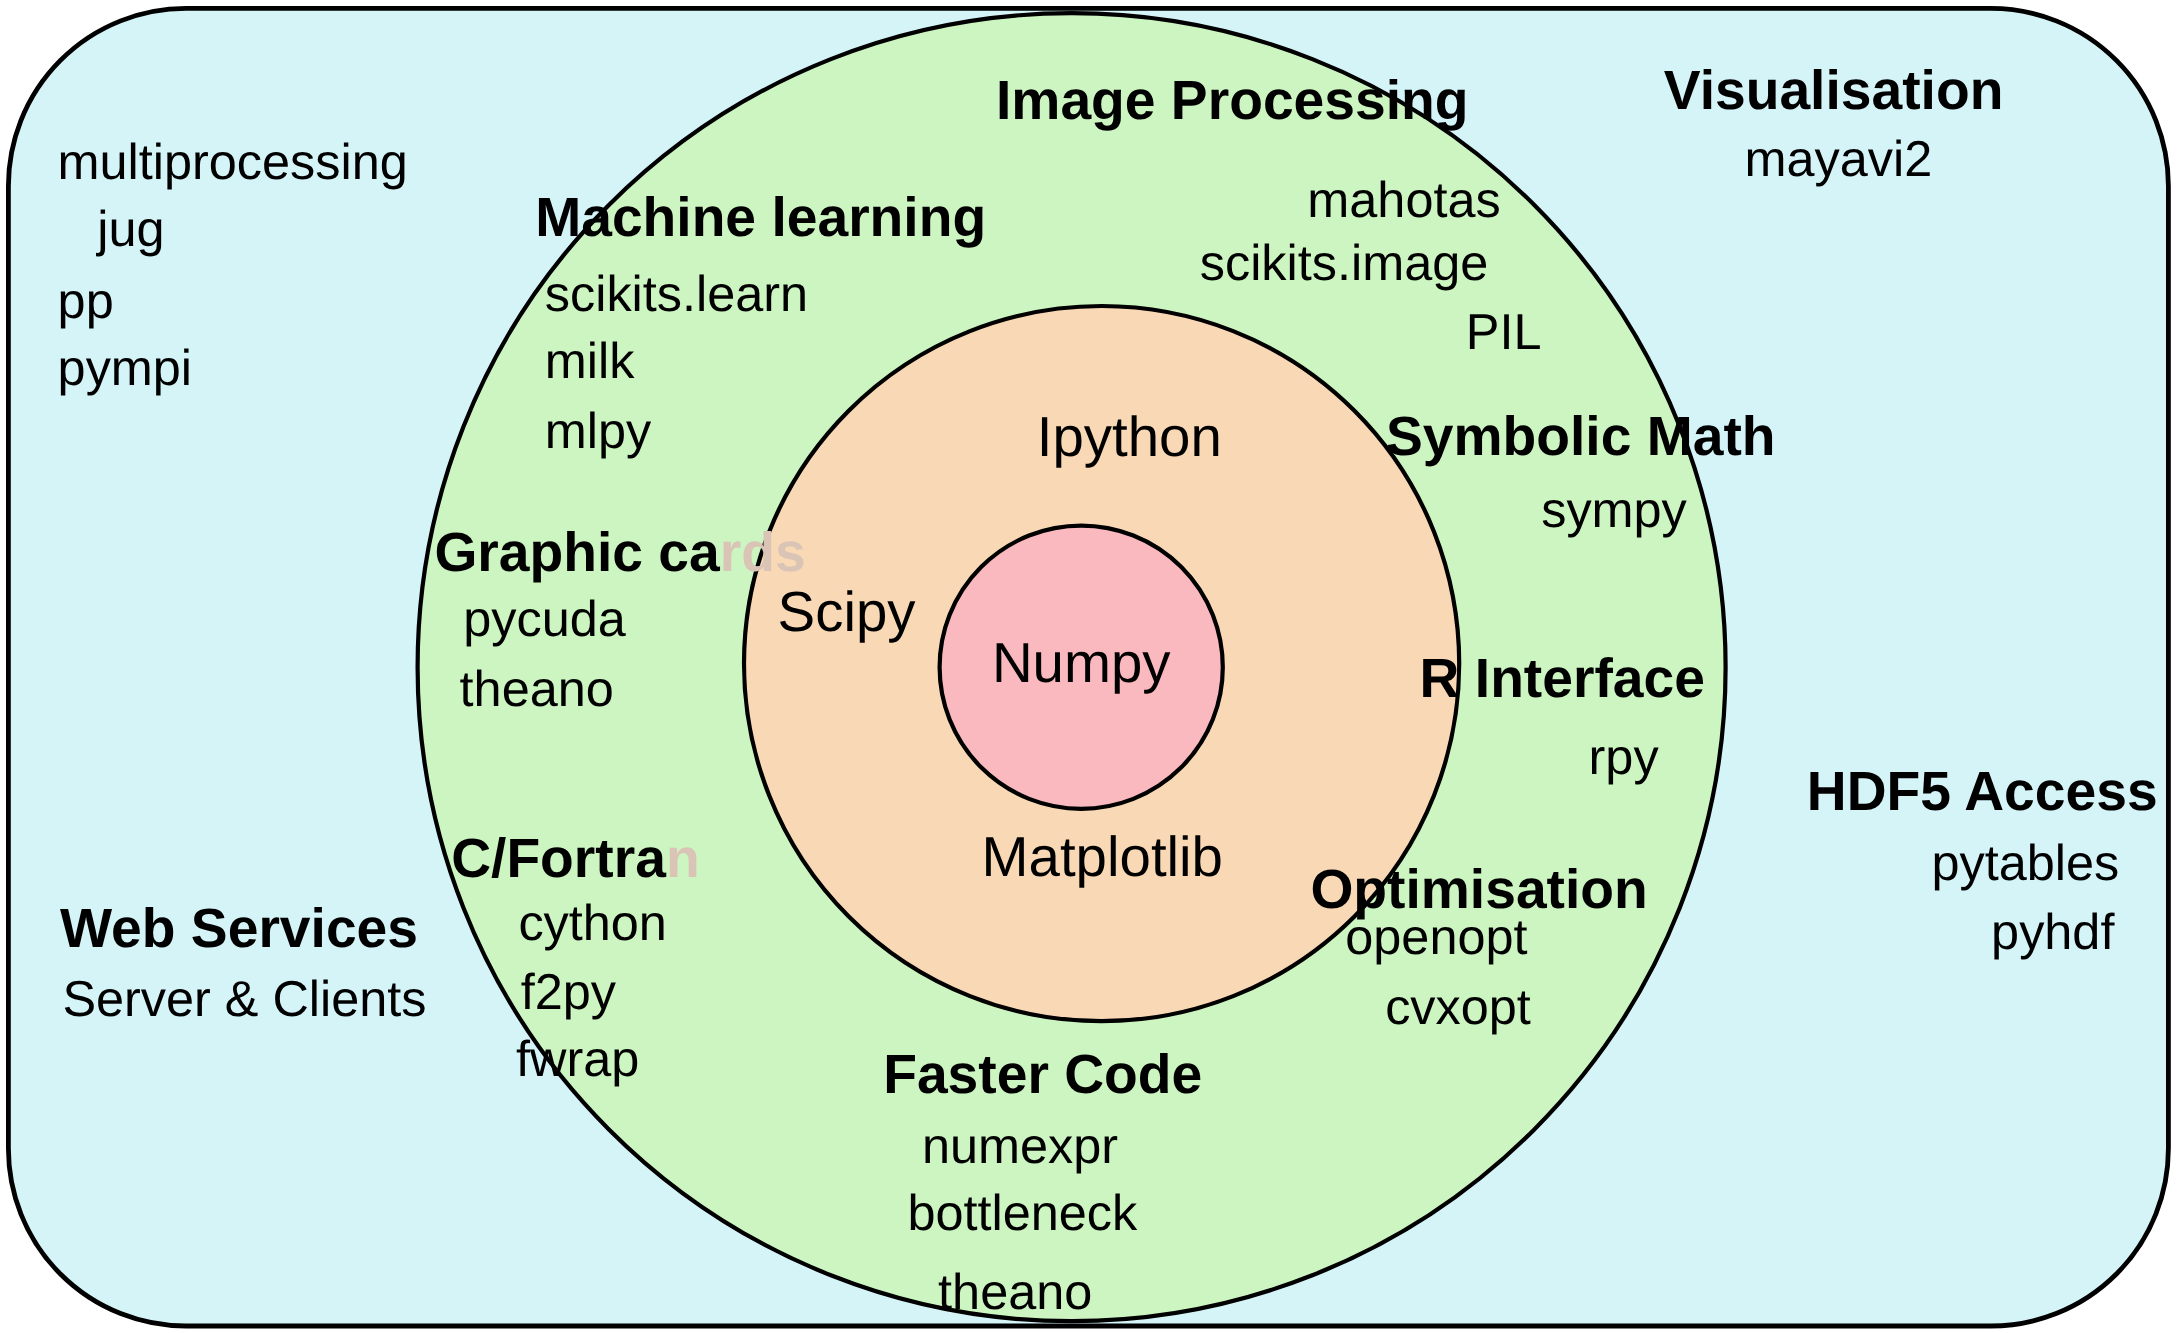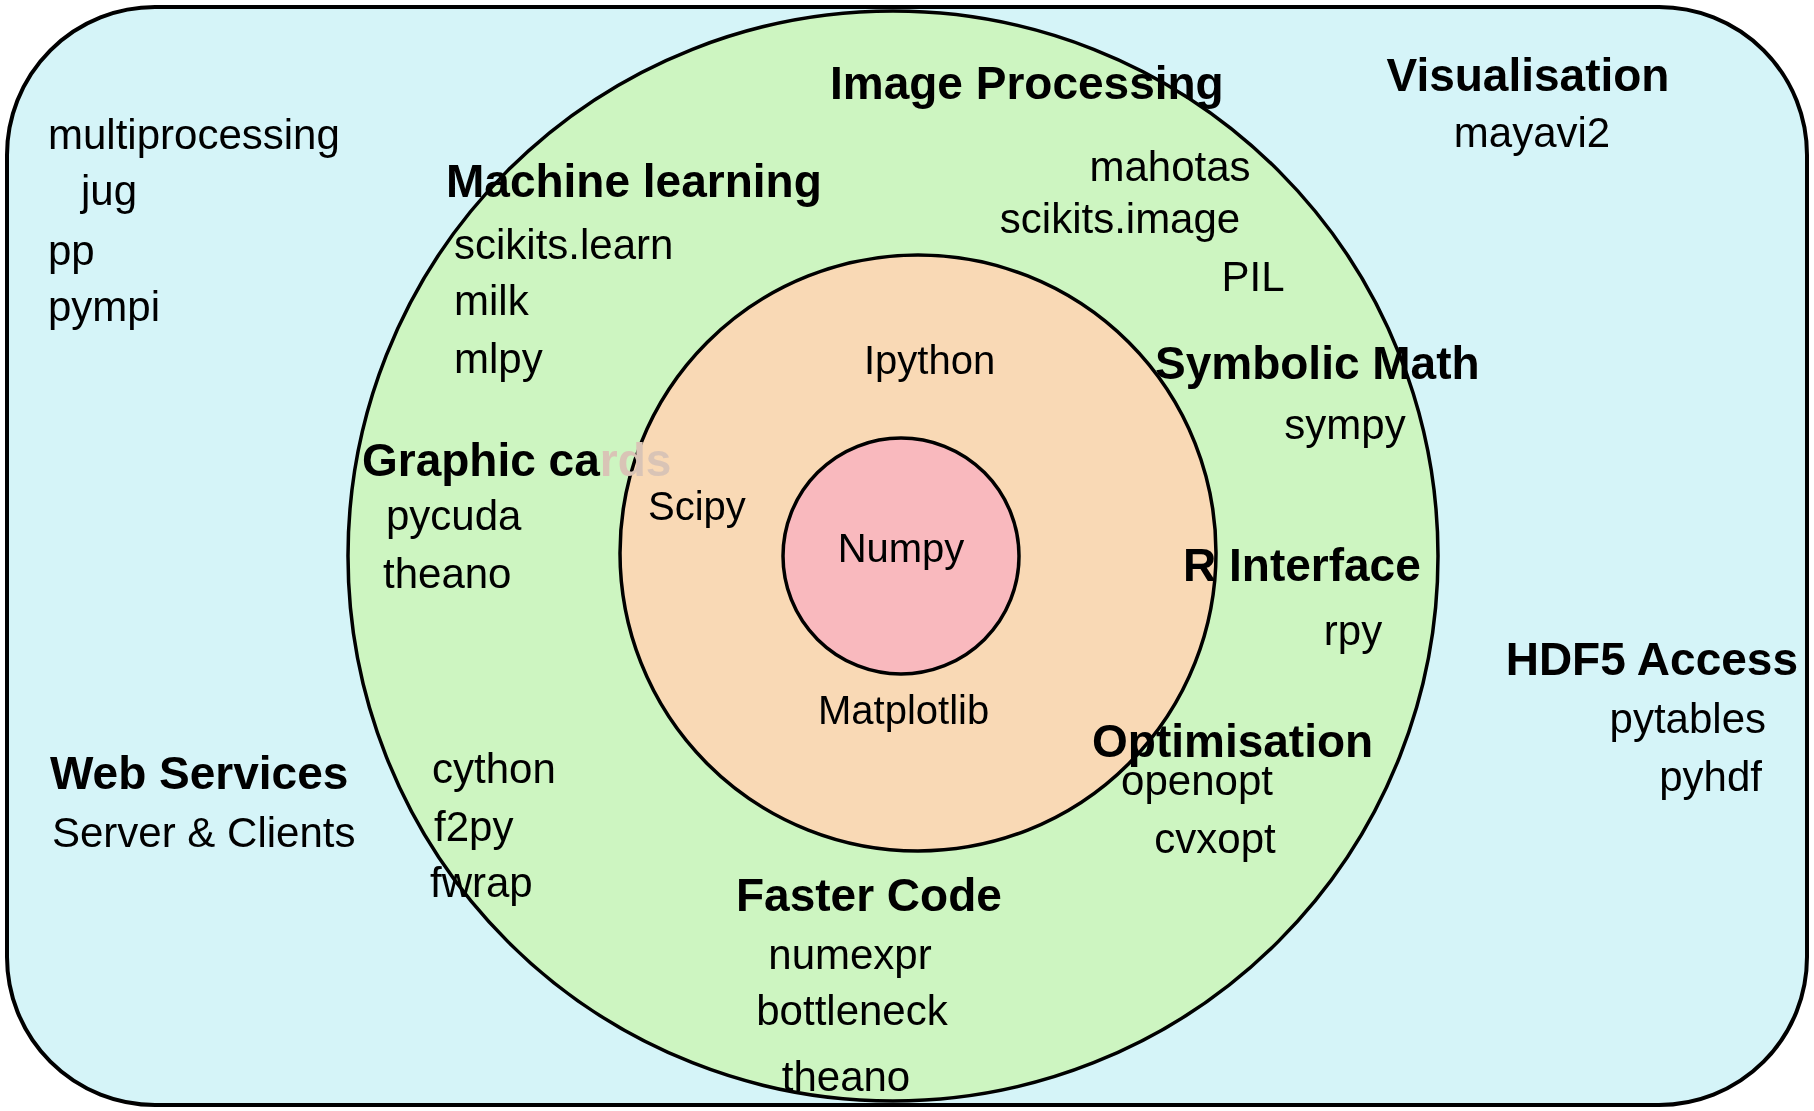--- a/index.html
+++ b/index.html
@@ -10,21 +10,21 @@
   }
   .stage svg{position:absolute;left:0;top:0;}
   .outer-box{fill:var(--outer-box-fill);stroke:var(--stroke);stroke-width:4;}
   .ring-outer{fill:var(--outer-ring-fill);stroke:var(--stroke);stroke-width:3.5;}
   .ring-middle{fill:var(--middle-ring-fill);stroke:var(--stroke);stroke-width:3.5;}
   .ring-core{fill:var(--core-fill);stroke:var(--stroke);stroke-width:3.5;}
 
   .lb{position:absolute;white-space:nowrap;line-height:1;}
   .h{font-weight:bold;font-size:46px;}
   .t{font-size:42px;}
-  .big{font-size:40px;}
+  .big{font-size:47px;}
   .cx{transform:translateX(-50%);text-align:center;}
   .faded{color:var(--faded-text);}
 
   
   .p-title{left:44px;top:52px;}
   .p-i0{left:48px;top:114px;}
   .p-i1{left:48px;top:170px;margin-left:33px;}
   .p-i2{left:48px;top:230px;}
   .p-i3{left:48px;top:286px;}
   .vis-title{left:1528px;top:52px;}
@@ -115,20 +115,21 @@
   <div class="lb t cx ri-i0">rpy</div>
 
   <div class="lb h opt-title">Optimisation</div>
   <div class="lb t cx opt-i0">openopt</div>
   <div class="lb t cx opt-i1">cvxopt</div>
 
   <div class="lb h gc-title"><span>Graphic ca</span><span class="faded">rds</span></div>
   <div class="lb t gc-i0">pycuda</div>
   <div class="lb t gc-i1">theano</div>
 
+  <div class="lb h cf-title"><span>C/Fortra</span><span class="faded">n</span></div>
   <div class="lb t cf-i0">cython</div>
   <div class="lb t cf-i1">f2py</div>
   <div class="lb t cf-i2">fwrap</div>
 
   <div class="lb h fc-title">Faster Code</div>
   <div class="lb t cx fc-i0">numexpr</div>
   <div class="lb t cx fc-i1">bottleneck</div>
   <div class="lb t cx fc-i2">theano</div>
 
   <div class="lb big scipy">Scipy</div>

